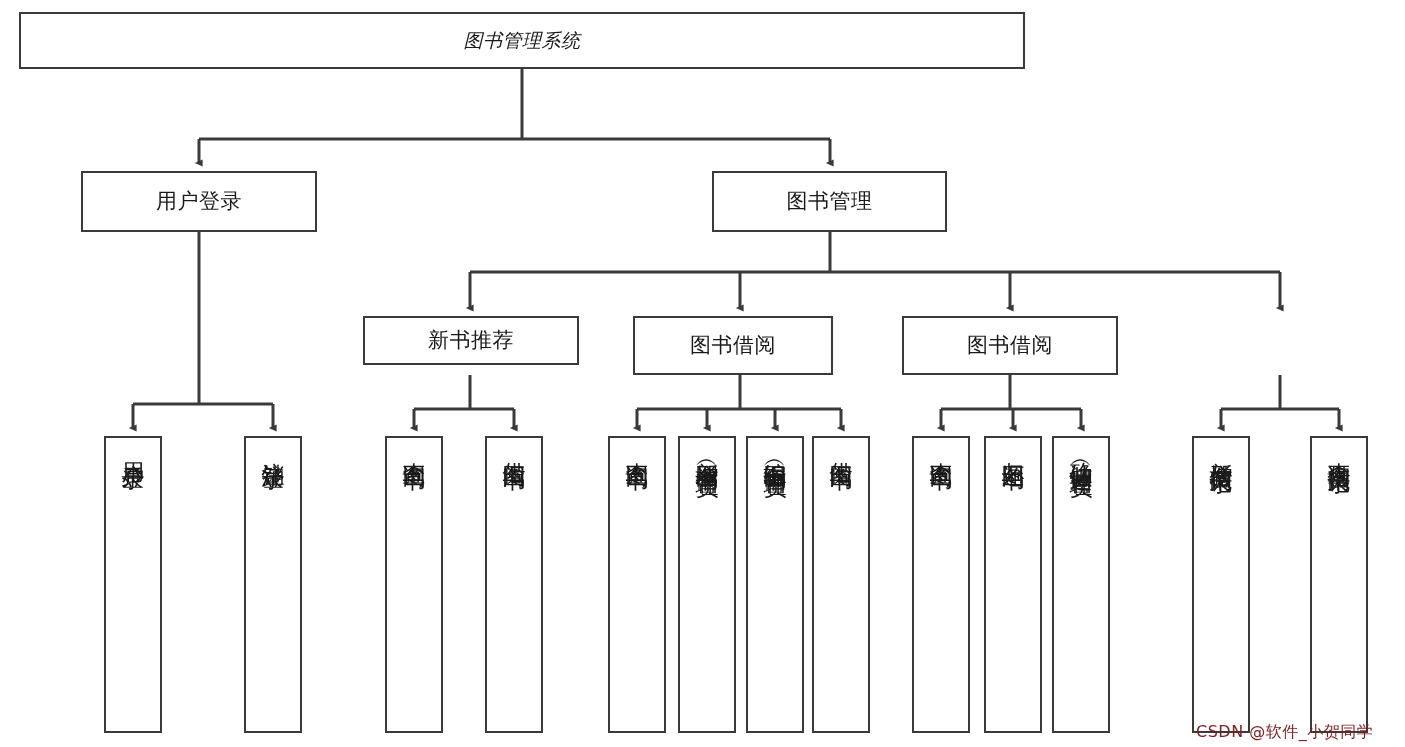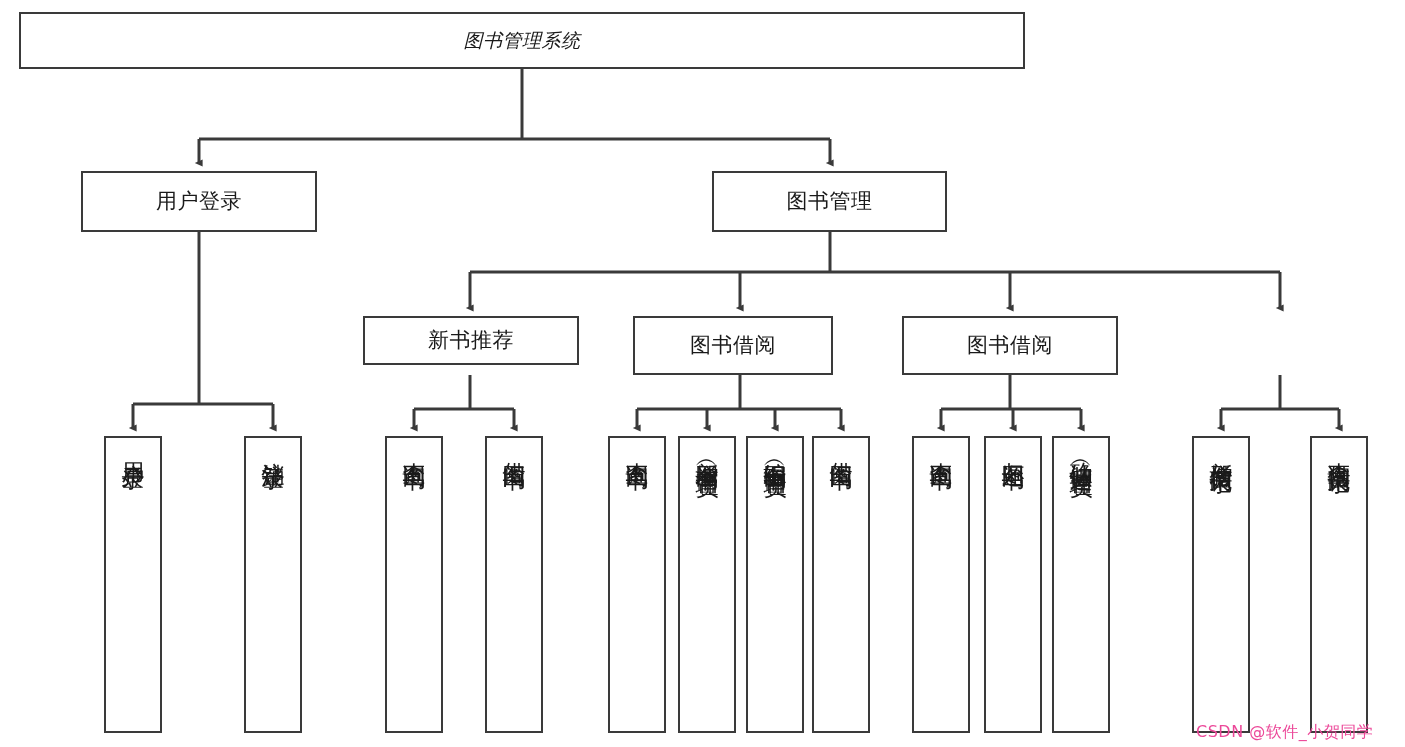--- a/index.html
+++ b/index.html
@@ -179,14 +179,14 @@
   <div class="node vertical" style="left: 1052px; top: 436px; width: 58px; height: 297px;">
     <span class="node-label">确认归还（管理员）</span>
   </div>
   <div class="node vertical" style="left: 1192px; top: 436px; width: 58px; height: 297px;">
     <span class="node-label">新增借阅记录</span>
   </div>
   <div class="node vertical" style="left: 1310px; top: 436px; width: 58px; height: 297px;">
     <span class="node-label">查询借阅记录</span>
   </div>
 
-  <div id="watermark" style="left: 1196px; top: 722px; color: #ec4899; text-align: center;">CSDN @软件_小贺同学</div>
+  <div id="watermark" style="left: 1196px; top: 722px; color: #7f1d1d; text-align: center;">CSDN @软件_小贺同学</div>
 </div>
 
 </body></html>

